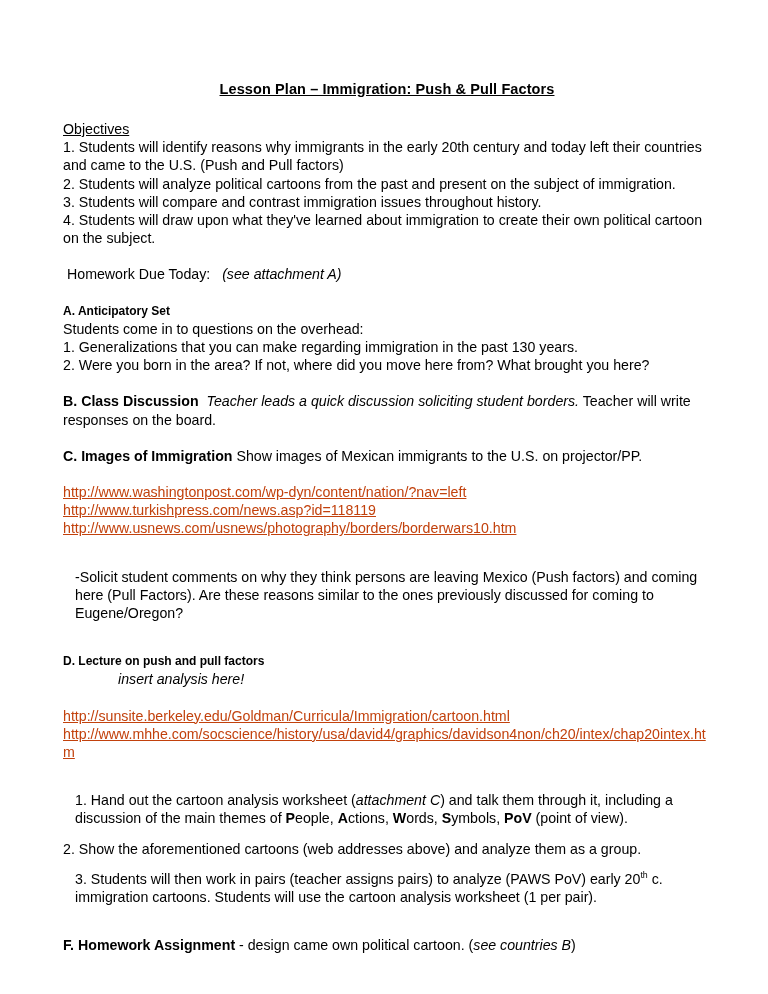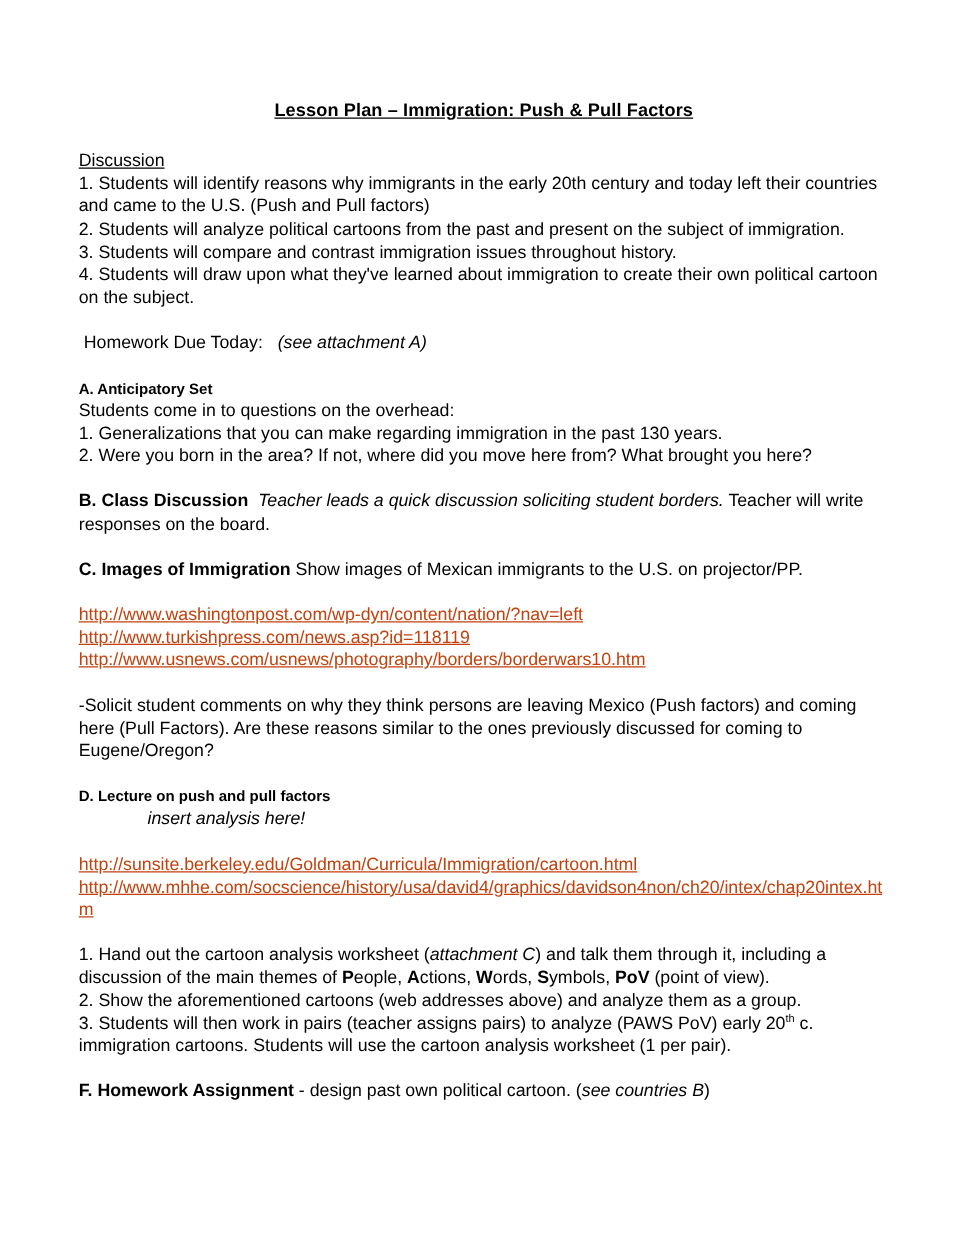--- a/index.html
+++ b/index.html
@@ -56,31 +56,31 @@
     display: block;
     word-break: break-all;
     cursor: pointer;
   }
   .links-group { margin: 0; }
   sup {
     font-size: 0.62em;
     vertical-align: super;
     line-height: 0;
   }
-  .para { margin: 0; }
+  .para { margin: 12px; }
 </style>
 </head>
 <body>
 
 <div class="page">
 
   <div class="doc-title">Lesson Plan – Immigration: Push &amp; Pull Factors</div>
 
   <div>
-    <div class="block u">Discussion</div>
+    <div class="block u">Objectives</div>
     <div class="block">1.  Students will identify reasons why immigrants in the early 20th century and today left their countries and came to the U.S. (Push and Pull factors)</div>
     <div class="block">2.  Students will analyze political cartoons from the past and present on the subject of immigration.</div>
     <div class="block">3. Students will compare and contrast immigration issues throughout history.</div>
     <div class="block">4. Students will draw upon what they've learned about immigration to create their own political cartoon on the subject.</div>
   </div>
 
   <div class="gap-md"></div>
 
   <div class="block indent-sm">
     <span>Homework Due Today:</span>
@@ -139,15 +139,15 @@
   <div class="gap-md"></div>
 
   <div class="block para"><span>1. Hand out the cartoon analysis worksheet (</span><span class="i">attachment C</span><span>) and talk them through it, including a discussion of the main themes of </span><span><span class="b">P</span><span>eople, </span></span><span><span class="b">A</span><span>ctions, </span></span><span><span class="b">W</span><span>ords, </span></span><span><span class="b">S</span><span>ymbols, </span></span><span><span class="b">PoV</span><span></span></span><span> (point of view).</span></div>
 
   <div class="block">2. Show the aforementioned cartoons (web addresses above) and analyze them as a group.</div>
 
   <div class="block para"><span>3. Students will then work in pairs (teacher assigns pairs) to analyze (PAWS PoV) early 20</span><sup>th</sup><span> c. immigration cartoons.  Students will use the cartoon analysis worksheet (1 per pair).</span></div>
 
   <div class="gap-md"></div>
 
-  <div class="block"><span class="b">F.  Homework Assignment</span><span> - design past own political cartoon. (</span><span class="i">see countries B</span><span>)</span></div>
+  <div class="block"><span class="b">F.  Homework Assignment</span><span> - design came own political cartoon. (</span><span class="i">see countries B</span><span>)</span></div>
 
 </div>
 
 </body></html>

